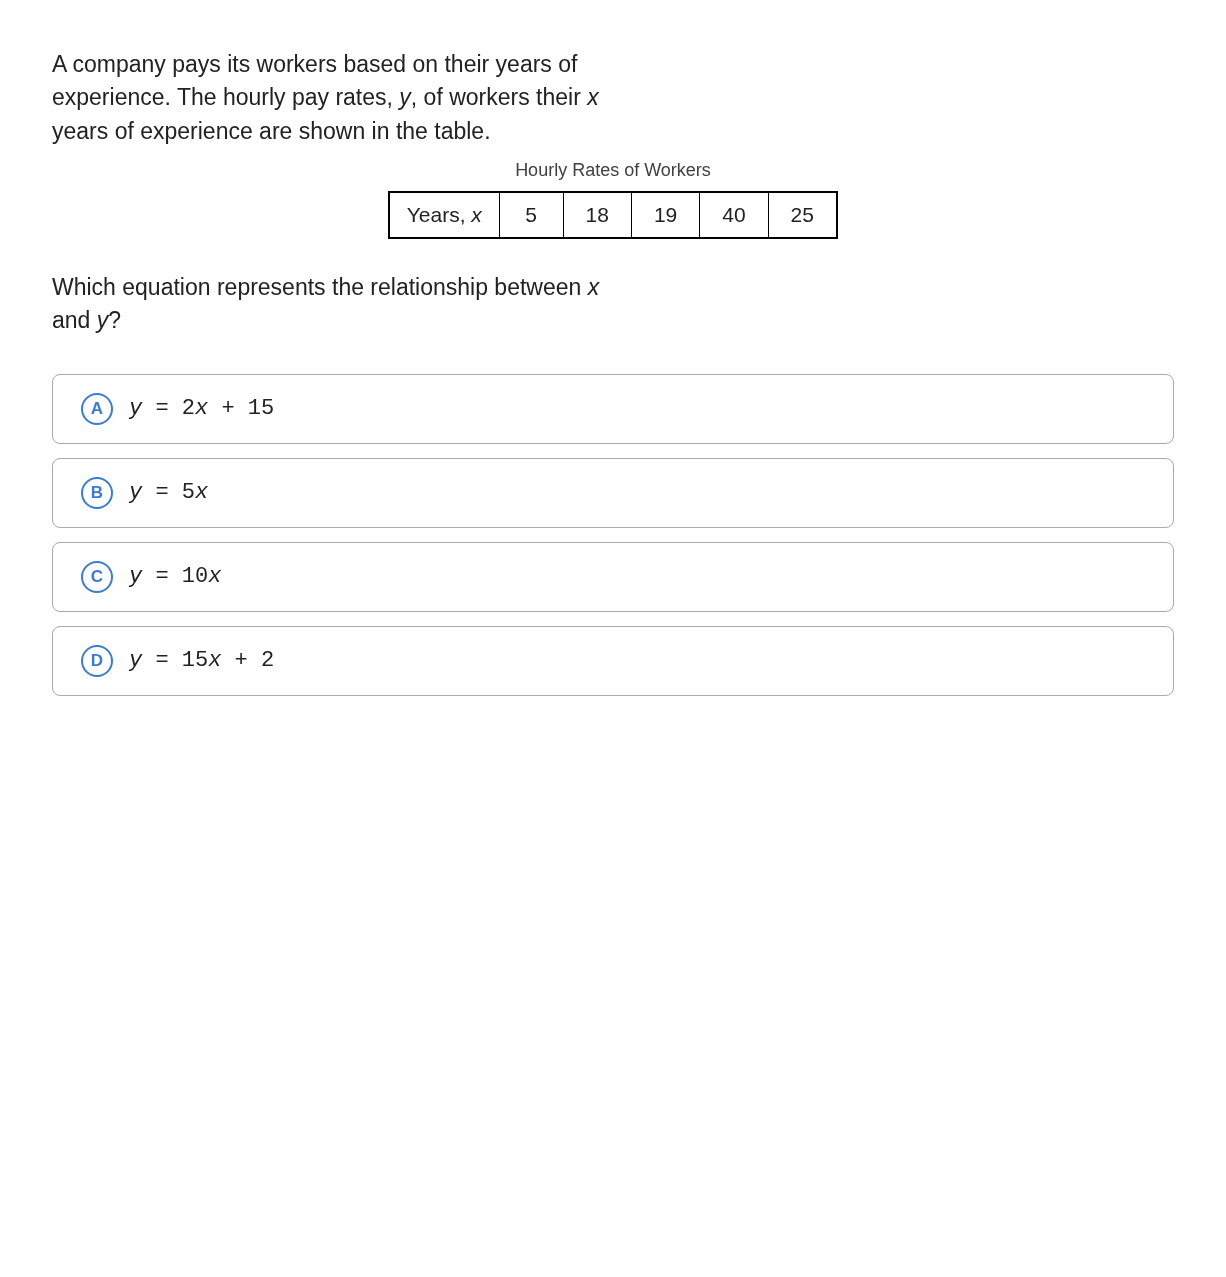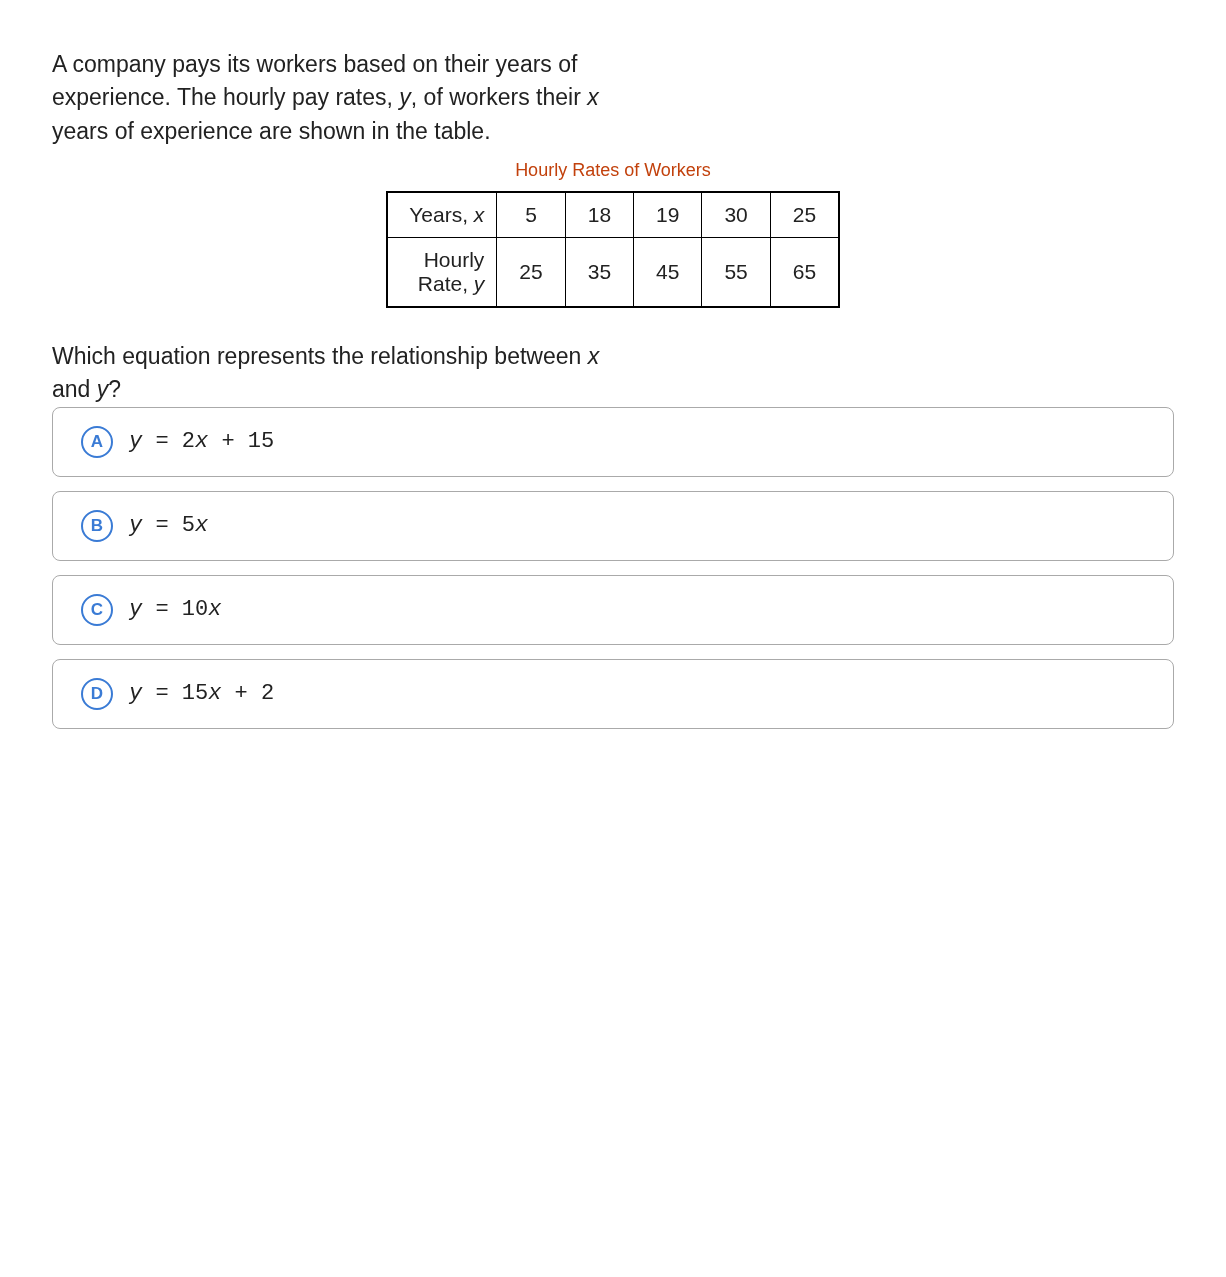--- a/index.html
+++ b/index.html
@@ -30,38 +30,38 @@
     .table-section {
       display: flex;
       flex-direction: column;
       align-items: center;
       margin-bottom: 32px;
     }
 
     .table-title {
       font-size: 18px;
       margin-bottom: 10px;
-      color: #c2410c;
+      color: #404040;
     }
 
     .data-table {
       border-collapse: collapse;
       border: 2.5px solid #000;
     }
 
     .data-table td {
       border: 1.5px solid #000;
       padding: 10px 22px;
       text-align: center;
       font-size: 21px;
       min-width: 64px;
     }
 
     .data-table td.row-header {
-      text-align: right;
+      text-align: center;
       padding: 10px 12px;
       min-width: 110px;
       font-size: 21px;
     }
 
     .data-table tr:first-child td {
       border-top: 2.5px solid #000;
     }
     .data-table tr:last-child td {
       border-bottom: 2.5px solid #000;
@@ -69,20 +69,21 @@
     .data-table td:first-child {
       border-left: 2.5px solid #000;
     }
     .data-table td:last-child {
       border-right: 2.5px solid #000;
     }
 
     .question-text {
       font-size: 23px;
       line-height: 1.45;
+      margin-bottom: 36px;
     }
 
     .question-text em {
       font-style: italic;
     }
 
     .answer-options {
       display: flex;
       flex-direction: column;
       gap: 0px;
@@ -136,30 +137,22 @@
 
 <div class="table-section">
   <div class="table-title">Hourly Rates of Workers</div>
   <table class="data-table">
     <tbody>
       <tr>
         <td class="row-header">Years, <em>x</em></td>
         <td>5</td>
         <td>18</td>
         <td>19</td>
-        <td>30</td>
+        <td>40</td>
         <td>25</td>
-      </tr>
-      <tr>
-        <td class="row-header">Hourly<br>Rate, <em>y</em></td>
-        <td>25</td>
-        <td>35</td>
-        <td>45</td>
-        <td>55</td>
-        <td>65</td>
       </tr>
     </tbody>
   </table>
 </div>
 
 <div class="question-text">
   <span>Which equation represents the relationship between </span><em>x</em><br>
   <span>and </span><em>y</em><span>?</span>
 </div>
 

